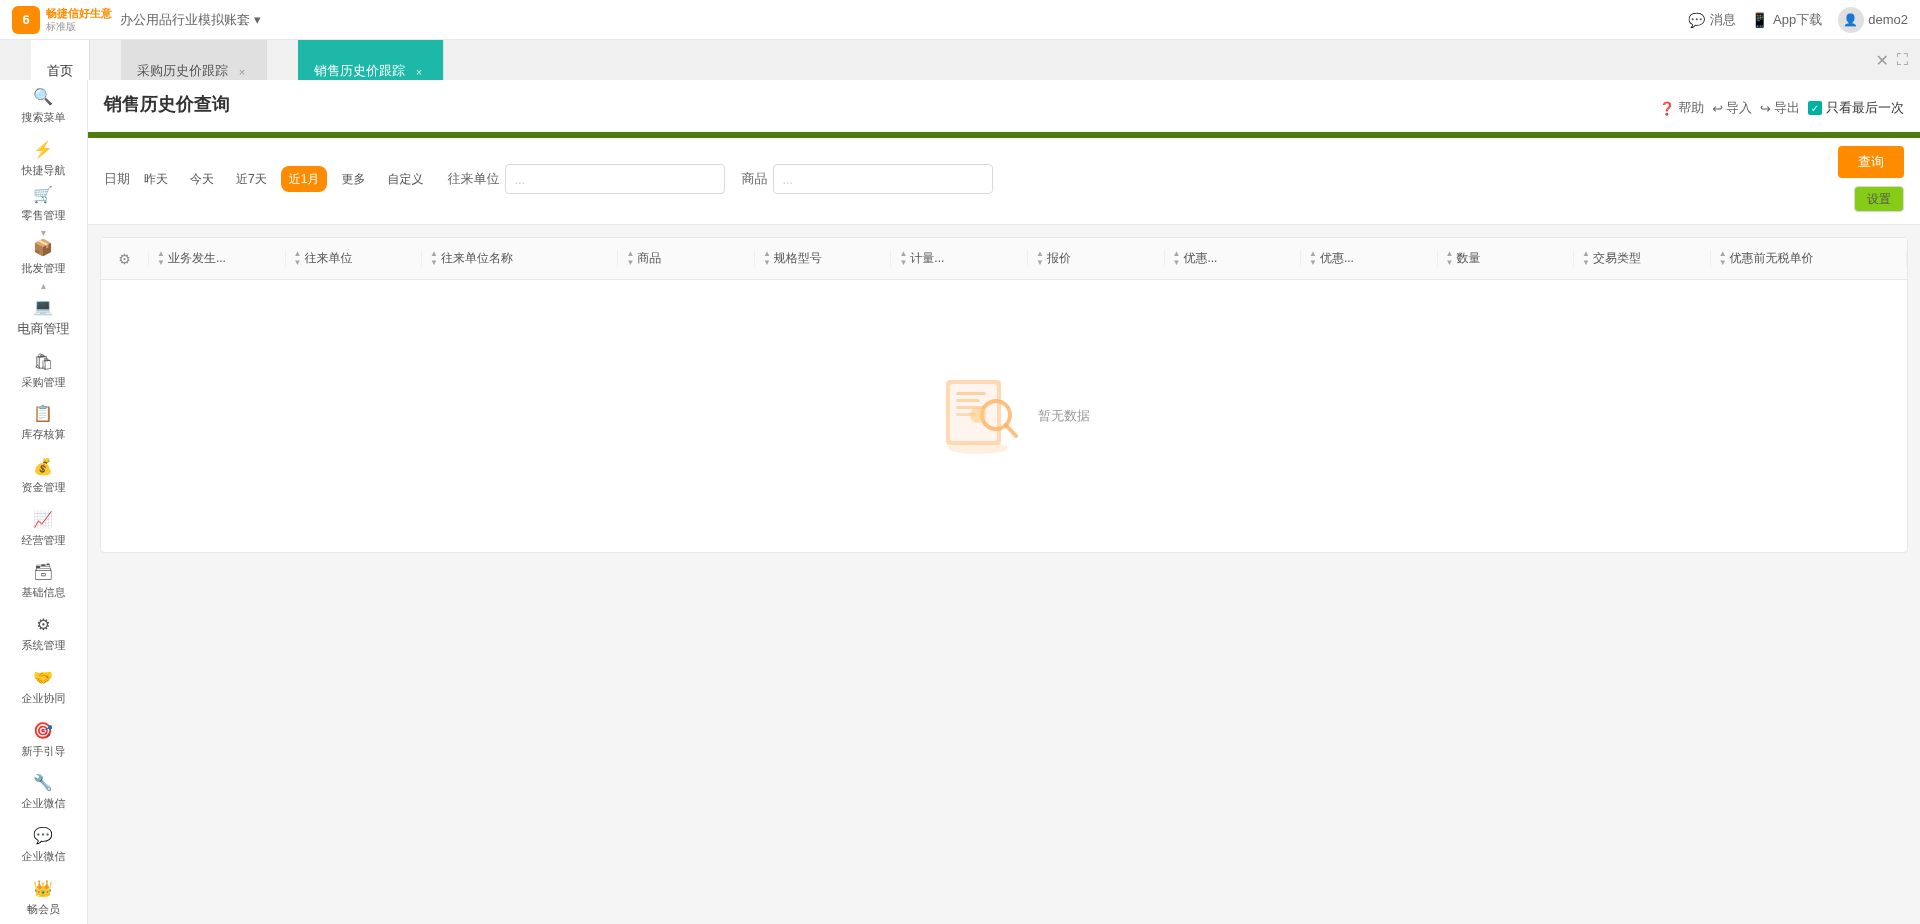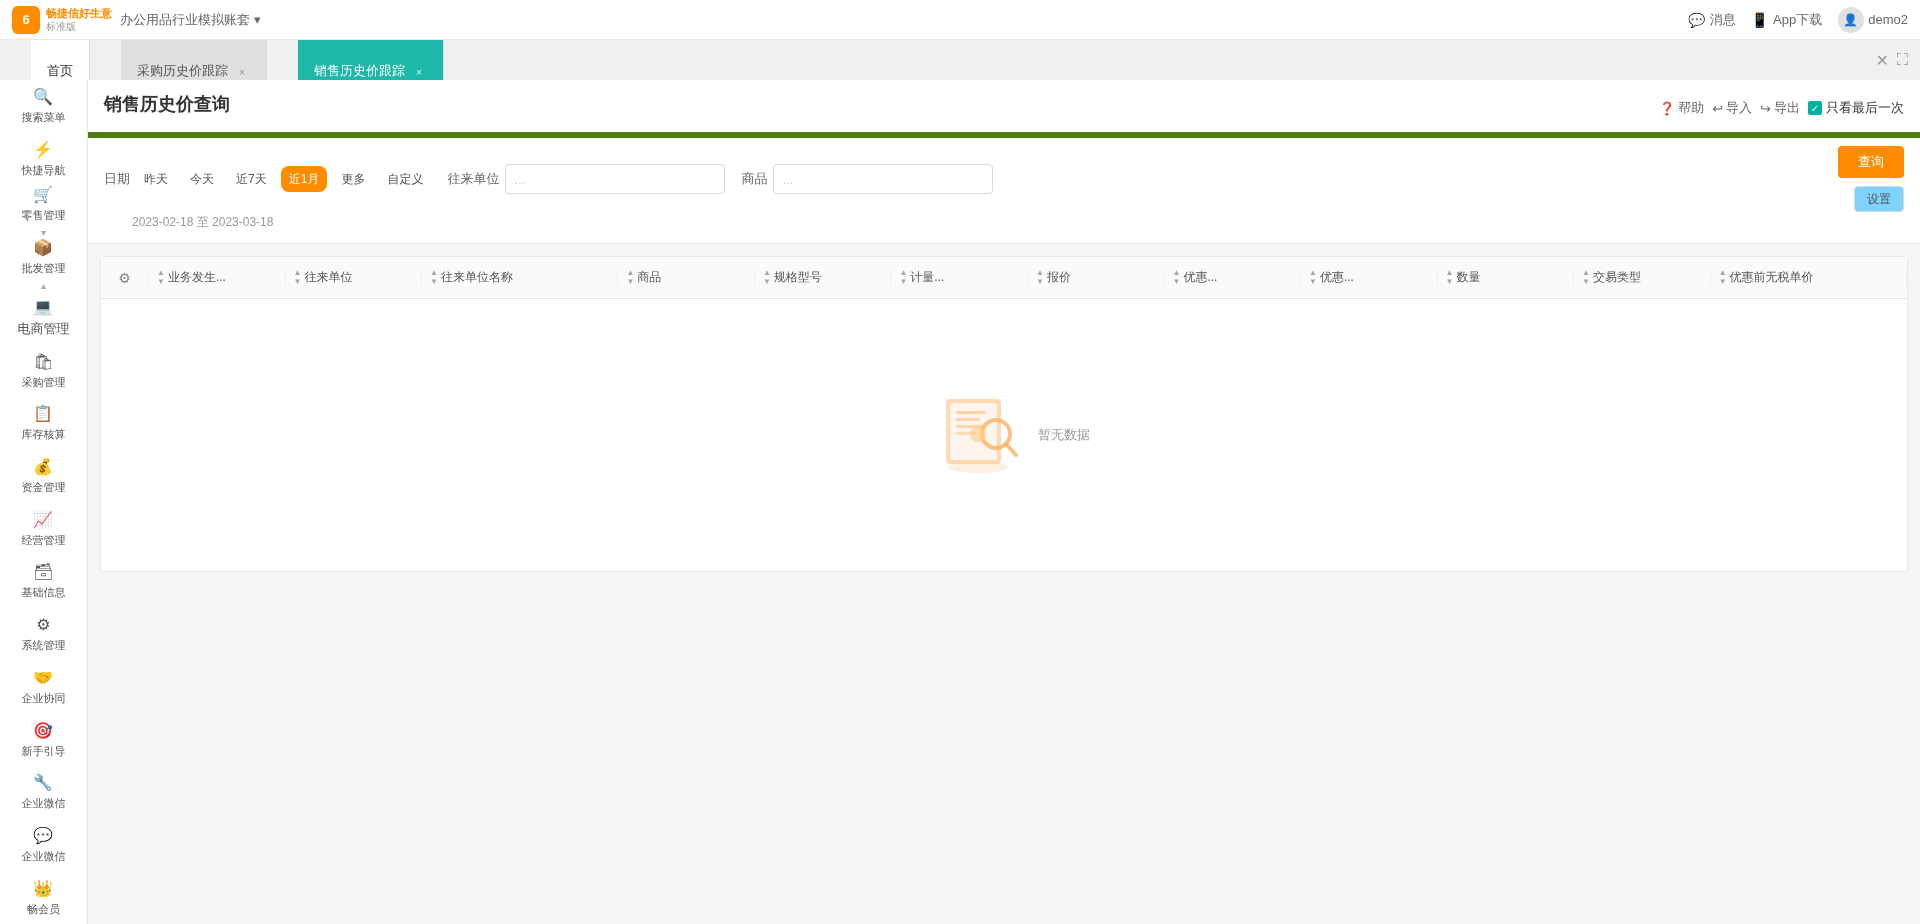--- a/index.html
+++ b/index.html
@@ -49,21 +49,21 @@
     
     .filter-bar { background: #fff; padding: 8px 16px 12px; border-bottom: 1px solid #e8e8e8; flex-shrink: 0; }
     .filter-row { display: flex; align-items: center; gap: 16px; flex-wrap: wrap; }
     .filter-group { display: flex; align-items: center; gap: 6px; }
     .filter-label { color: #666; font-size: 13px; flex-shrink: 0; }
     .date-range { color: #999; font-size: 12px; margin-top: 2px; margin-left: 28px; }
     .date-btn { height: 26px; padding: 0 8px; border: none; background: none; cursor: pointer; font-size: 12px; color: #555; border-radius: 3px; }
     .date-btn.active { background: #ff8c00; color: white; border-radius: 8px; }
     .filter-select { height: 30px; border: 1px solid #d9d9d9; border-radius: 4px; padding: 0 8px; color: #333; background: #fff; font-size: 13px; min-width: 200px; cursor: pointer; display: flex; align-items: center; justify-content: space-between; }
     .btn-query { background: #ff8c00; color: white; border: none; border-radius: 4px; height: 32px; padding: 0 20px; cursor: pointer; font-size: 13px; }
-    .btn-settings { background: #7dd3fc; color: #555; border: 1px solid #d9d9d9; border-radius: 4px; height: 26px; padding: 0 12px; cursor: pointer; font-size: 12px; margin-top: 4px; }
+    .btn-settings { background: #84cc16; color: #555; border: 1px solid #d9d9d9; border-radius: 4px; height: 26px; padding: 0 12px; cursor: pointer; font-size: 12px; margin-top: 4px; }
     .filter-right { display: flex; flex-direction: column; align-items: flex-end; gap: 4px; margin-left: auto; }
 
     
     .table-area { flex: 1; overflow: auto; padding: 12px; }
     .data-table { width: 100%; background: #fff; border-radius: 4px; border: 1px solid #e8e8e8; }
     .table-header-row { display: flex; align-items: center; background: #fafafa; border-bottom: 1px solid #e8e8e8; height: 42px; }
     .table-col { flex: 1; padding: 0 8px; font-size: 12px; color: #555; display: flex; align-items: center; gap: 3px; border-right: 1px solid #f0f0f0; white-space: nowrap; overflow: hidden; }
     .table-col.icon-col { flex: 0 0 48px; justify-content: center; }
     .table-col-sort { display: flex; flex-direction: column; gap: 1px; opacity: 0.5; }
     .sort-up, .sort-down { font-size: 8px; line-height: 1; }
@@ -253,21 +253,20 @@
             <span style="color:#ccc;">...</span>
           </div>
         </div>
 
         <div class="filter-right">
           <button class="btn-query">查询</button>
           <button class="btn-settings">设置</button>
         </div>
       </div>
 
-      <div class="date-range">2023-02-18 至 2023-03-18</div>
     </div>
 
     <div class="table-area">
       <div class="data-table">
 
         <div class="table-header-row">
           <div class="table-col icon-col">
             <span style="font-size:14px;color:#888;">⚙</span>
           </div>
           <div class="table-col">

